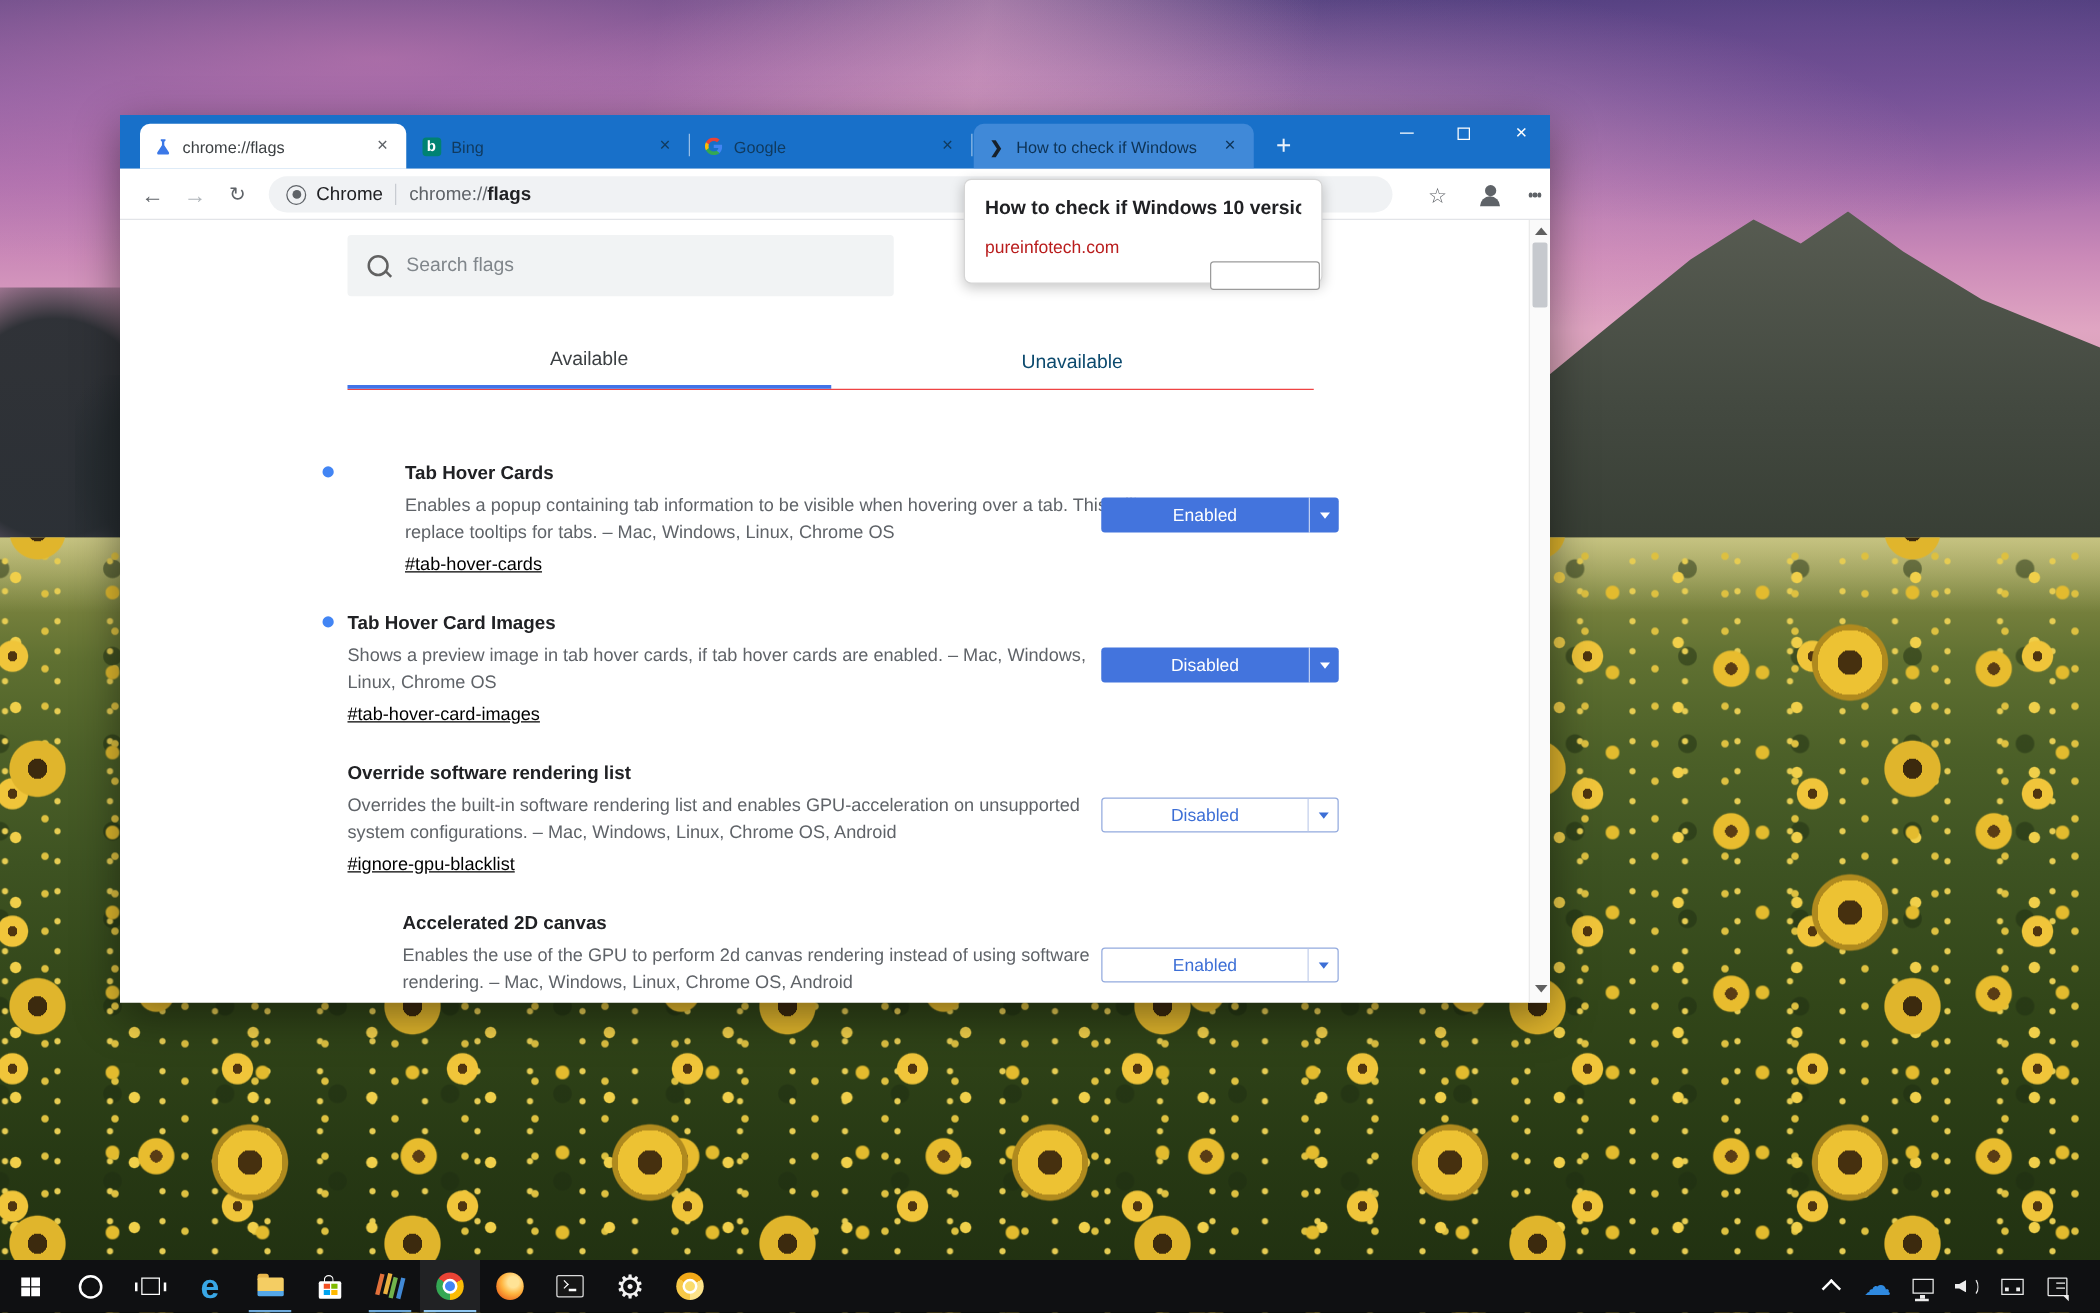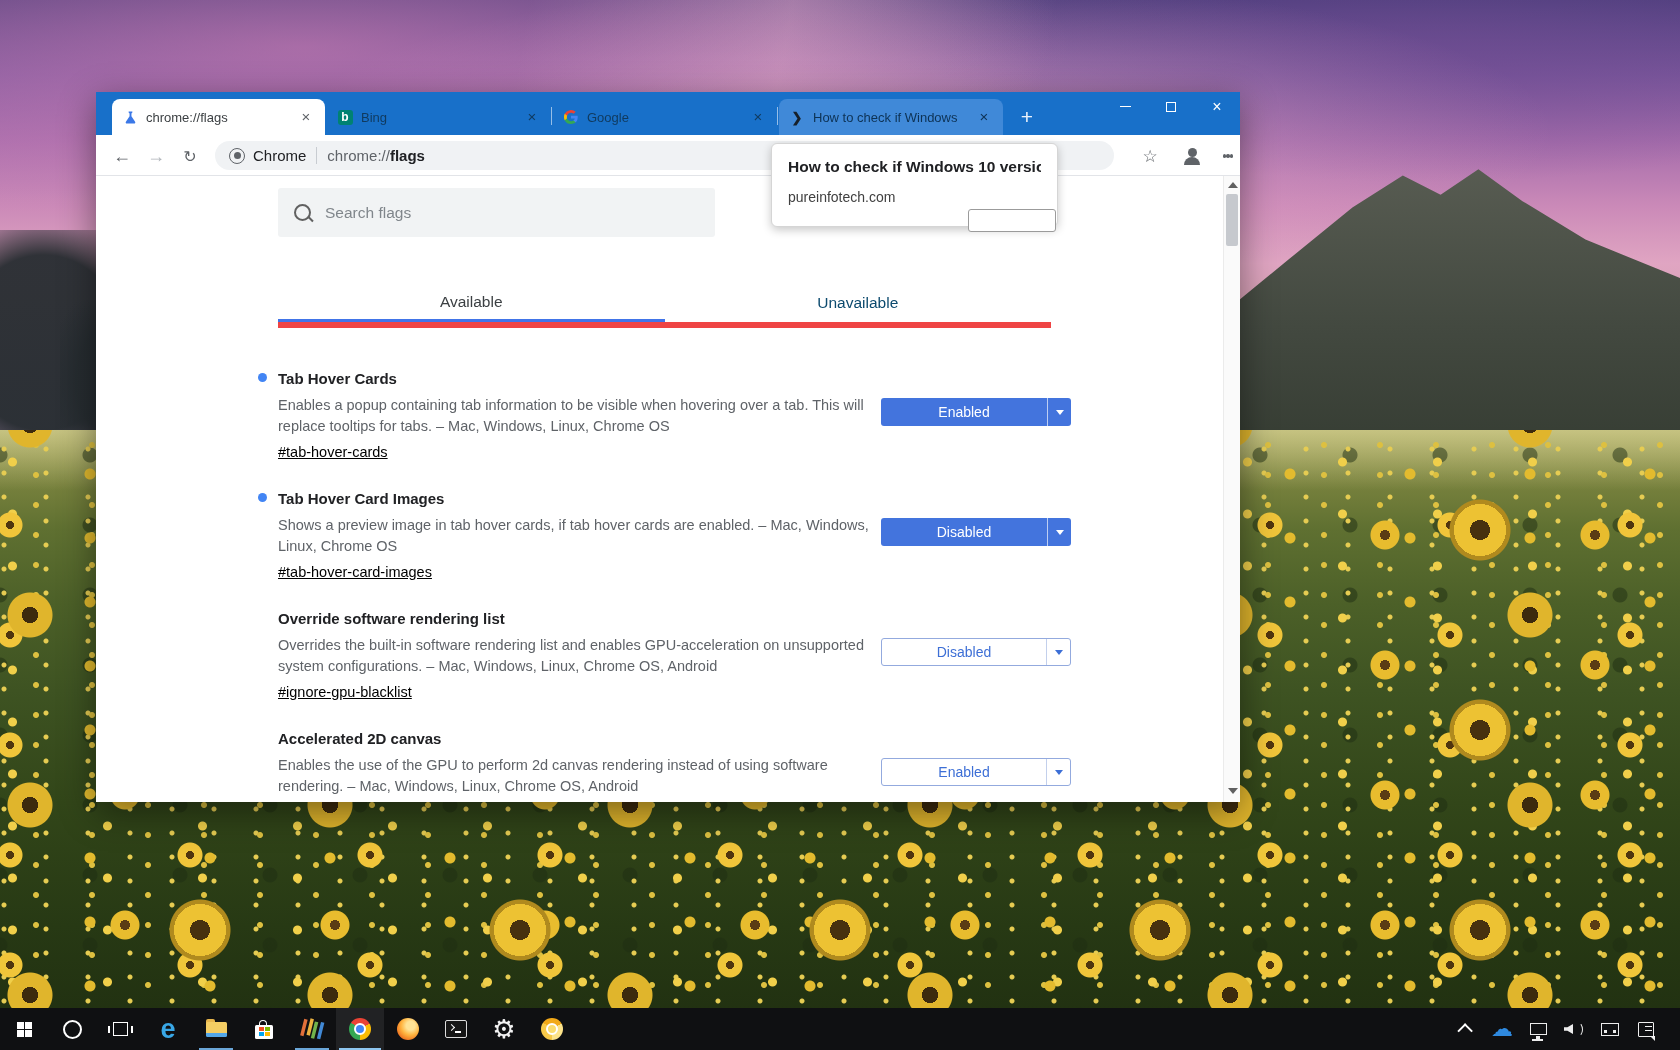--- a/index.html
+++ b/index.html
@@ -73,53 +73,53 @@
   #avatar .body{width:16px;height:8px;border-radius:8px 8px 0 0;background:#5f6368;position:absolute;top:15px;}
   #btn-menu{left:1118px;}
   .kebab i{display:block;width:3.5px;height:3.5px;border-radius:50%;background:#5f6368;margin:1.4px 0;}
   
   #content{left:0;top:84px;width:1144px;height:626px;background:#fff;overflow:hidden;}
   #searchbox{left:182px;top:12px;width:437px;height:49px;background:#f1f3f4;border-radius:3px;display:flex;align-items:center;padding:0 16px;box-sizing:border-box;}
   #mag{width:13px;height:13px;border:2px solid #616161;border-radius:50%;position:relative;margin-right:12px;flex:0 0 auto;}
   #mag::after{content:"";position:absolute;width:7px;height:2px;background:#616161;left:11px;top:12px;transform:rotate(45deg);}
   #searchbox input{border:none;background:transparent;outline:none;font-size:15.5px;font-family:"Liberation Sans",sans-serif;color:#4d7c0f;width:100%;}
   #searchbox input::placeholder{color:#80868b;}
-  #pagetabs{left:182px;top:108px;width:773px;height:44px;border-bottom:6px solid #ef4444;box-sizing:border-box;display:flex;}
+  #pagetabs{left:182px;top:92px;width:773px;height:44px;border-bottom:1px solid #ef4444;box-sizing:border-box;display:flex;}
   .ptab{width:50%;display:flex;align-items:center;justify-content:center;font-size:15.5px;box-sizing:border-box;}
   #ptab-avail{color:#3c4043;border-bottom:3px solid #4174e8;}
   #ptab-unavail{color:#0c4a6e;}
   .entry{left:182px;width:640px;}
   .e-title{font-size:15px;font-weight:bold;color:#202124;}
   .e-desc{margin-top:8px;font-size:14.5px;line-height:21px;color:#5f6368;width:605px;}
   .e-link{margin-top:7px;font-size:14.5px;color:#000000;text-decoration:underline;display:inline-block;}
   .dot{left:162px;width:9px;height:9px;border-radius:50%;background:#4285f4;}
-  #e0{top:194px;} #d0{top:197px;}
+  #e0{top:194px;margin-left:46px;} #d0{top:197px;}
   #e1{top:314px;} #d1{top:317px;}
   #e2{top:434px;}
-  #e3{top:554px;}
+  #e3{top:554px;margin-left:44px;}
   .dd{left:785px;width:190px;height:28px;border-radius:3px;display:flex;align-items:center;box-sizing:border-box;font-size:14px;}
   .dd .val{flex:1;text-align:center;}
   .dd .arrowbox{width:24px;height:100%;display:flex;align-items:center;justify-content:center;box-sizing:border-box;}
   .dd-filled{background:#4374dd;color:#fff;}
   .dd-filled .arrowbox{border-left:1px solid rgba(255,255,255,.65);}
   .dd-filled .arr{width:0;height:0;border-left:4px solid transparent;border-right:4px solid transparent;border-top:5px solid #fff;}
   .dd-outline{background:#fff;color:#3d6fd6;border:1px solid #93aade;}
   .dd-outline .arrowbox{border-left:1px solid #c3d0ec;}
   .dd-outline .arr{width:0;height:0;border-left:4px solid transparent;border-right:4px solid transparent;border-top:5px solid #3d6fd6;}
   #dd0{top:222px;} #dd1{top:342px;} #dd2{top:462px;} #dd3{top:582px;}
   
   #scrollbar{left:1127px;top:0;width:17px;height:626px;background:#fafafa;border-left:1px solid #ebebeb;box-sizing:border-box;}
   .sb-arr{left:4px;width:0;height:0;border-left:5px solid transparent;border-right:5px solid transparent;}
   #sb-up{top:6px;border-bottom:6px solid #606060;}
   #sb-dn{top:612px;border-top:6px solid #606060;}
   #sb-thumb{left:2px;top:18px;width:12px;height:52px;background:#c6c9ce;border-radius:2px;}
   
   #hovercard{left:771px;top:143px;width:287px;height:84px;background:#fff;border:1px solid #d5d5d5;border-radius:6px;box-shadow:0 3px 10px rgba(0,0,0,.22);z-index:45;box-sizing:border-box;padding:14px 16px;}
   #hc-title{font-size:15.5px;font-weight:bold;color:#202124;white-space:nowrap;overflow:hidden;}
-  #hc-domain{margin-top:13px;font-size:14px;color:#404040;}
+  #hc-domain{margin-top:13px;font-size:14px;color:#b91c1c;}
   #reset-frag{left:968px;top:209px;width:88px;height:23px;background:#fff;border:1px solid #9b9b9b;border-radius:3px;z-index:46;box-sizing:border-box;}
   
   #taskbar{left:0;top:1008px;width:1680px;height:42px;background:#0f1012;z-index:60;display:flex;align-items:stretch;}
   .tb-item{width:48px;display:flex;align-items:center;justify-content:center;position:relative;}
   .tb-item.running::after{content:"";position:absolute;bottom:0;left:7px;right:7px;height:2.5px;background:#6aa6d8;}
   .tb-item.active{background:rgba(255,255,255,.08);}
   .tb-item.active::after{left:3px;right:3px;background:#8ec6f0;}
   .i-start{width:15px;height:15px;background-image:linear-gradient(#fff,#fff),linear-gradient(#fff,#fff),linear-gradient(#fff,#fff),linear-gradient(#fff,#fff);background-size:7px 7px;background-position:0 0,8px 0,0 8px,8px 8px;background-repeat:no-repeat;}
   .i-cortana{width:15px;height:15px;border:2px solid #fff;border-radius:50%;}
   .i-taskview{width:13px;height:12px;border:1.6px solid #fff;position:relative;}

